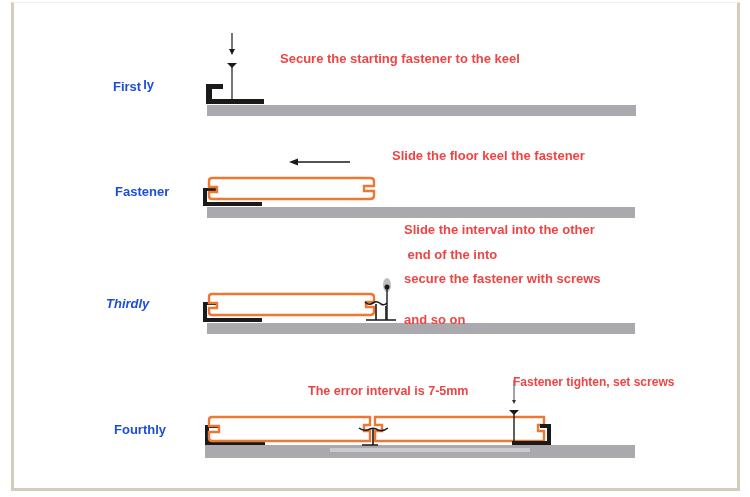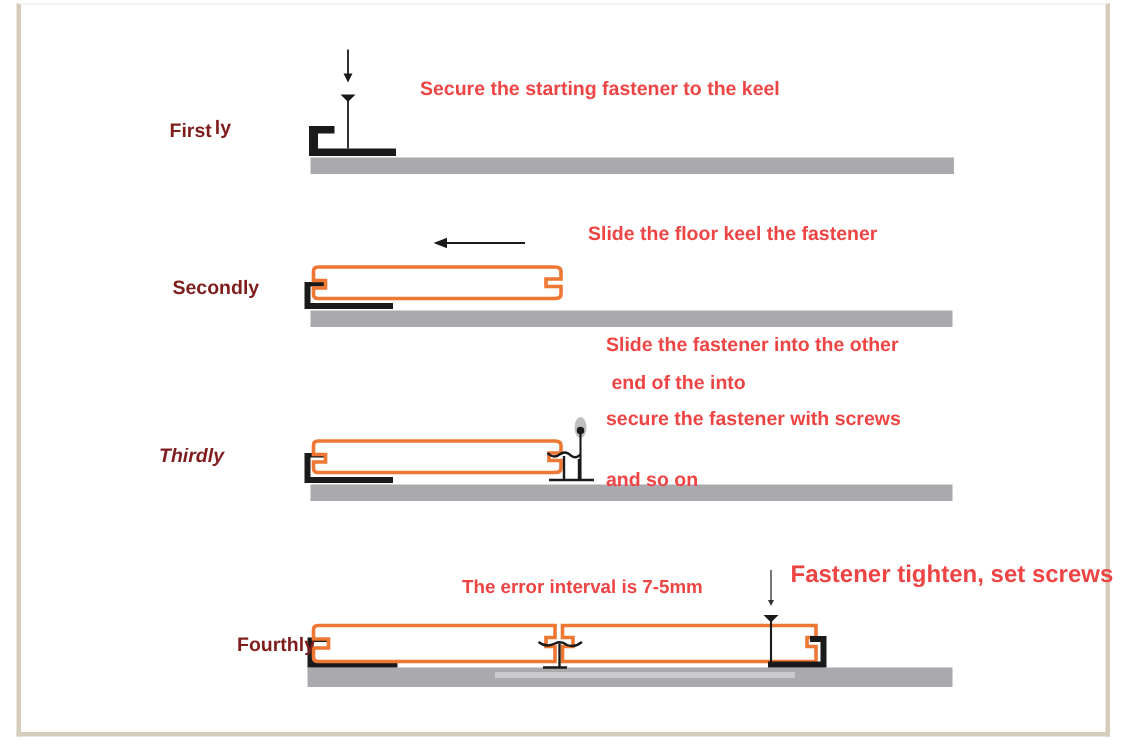--- a/index.html
+++ b/index.html
@@ -2,21 +2,21 @@
 <html><head>
   <meta charset="utf-8">
   <style>
     html, body { margin: 0; padding: 0; background: #ffffff; }
     body { width: 750px; height: 497px; position: relative; overflow: hidden;
            font-family: "Liberation Sans", "DejaVu Sans", sans-serif; }
     .frame { position: absolute; left: 11px; top: 2px; width: 723px; height: 485px;
              border-left: 3px solid #d6ccbc; border-right: 3px solid #d6ccbc;
              border-bottom: 3px solid #d6ccbc; border-top: 1px solid #f3f0ea; }
     .stage { position: absolute; left: 0; top: 0; width: 750px; height: 497px; }
-    .lbl { position: absolute; font-weight: bold; font-size: 13px; color: #7f1d1d; white-space: nowrap; }
+    .lbl { position: absolute; font-weight: bold; font-size: 13px; color: #1d4ed8; white-space: nowrap; }
     .note { position: absolute; font-weight: bold; font-size: 13px; color: #ef4444; white-space: nowrap; }
   </style>
 </head>
 <body>
 
 <div class="frame"></div>
 
 <svg class="stage" width="750" height="497" viewBox="0 0 750 497" xmlns="http://www.w3.org/2000/svg">
 
   <g>
@@ -86,26 +86,26 @@
     <g>
       <line x1="514" y1="380" x2="514" y2="402" stroke="#333" stroke-width="0.9"></line>
       <path d="M512 400 L514 404 L516 400 Z" fill="#333"></path>
     </g>
   </g>
 </svg>
 
 <div class="lbl" style="left:113px; top:79px;">
   <span>First</span><span style="position:relative; top:-2px; margin-left:2px;">ly</span>
 </div>
-<div class="lbl" style="left:115px; top:184px;">Secondly</div>
+<div class="lbl" style="left:115px; top:184px;">Fastener</div>
 <div class="lbl" style="left:106px; top:296px;font-style:italic;">Thirdly</div>
-<div class="lbl" style="left:114px; top:422px;margin-left:44px;">Fourthly</div>
+<div class="lbl" style="left:114px; top:422px;">Fourthly</div>
 
 <div class="note" style="left:280px; top:51px;">Secure the starting fastener to the keel</div>
 <div class="note" style="left:392px; top:148px;">Slide the floor keel the fastener</div>
 
-<div class="note" style="left:404px; top:222px;">Slide the fastener into the other</div>
+<div class="note" style="left:404px; top:222px;">Slide the interval into the other</div>
 <div class="note" style="left:404px; top:247px; white-space:pre;"> end of the into</div>
 <div class="note" style="left:404px; top:271px;">secure the fastener with screws</div>
 <div class="note" style="left:404px; top:312px;">and so on</div>
 
 <div class="note" style="left:308px; top:384px; font-size:12.5px;">The error interval is 7-5mm</div>
-<div class="note" style="left:527px; top:375px; font-size:16px;">Fastener tighten, set screws</div>
+<div class="note" style="left:513px; top:375px; font-size:12px;">Fastener tighten, set screws</div>
 
 </body></html>

